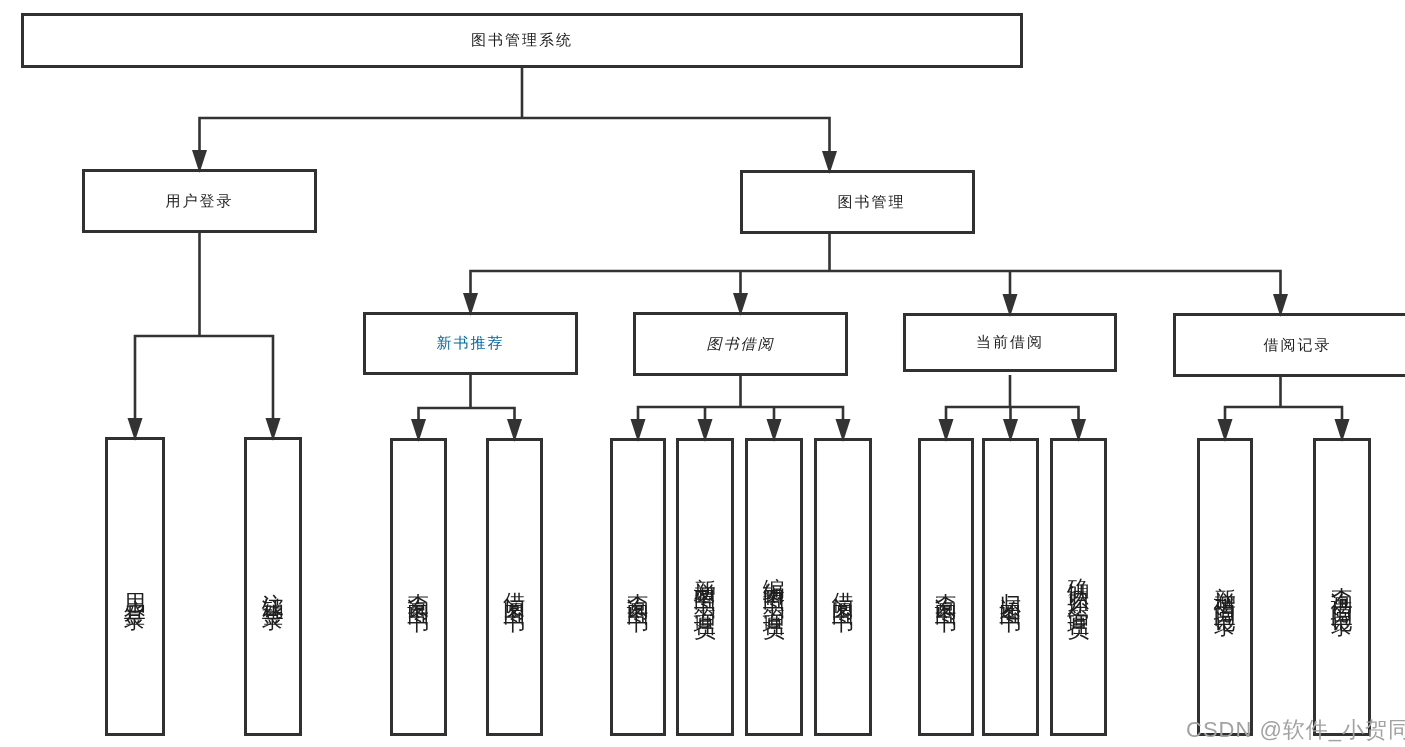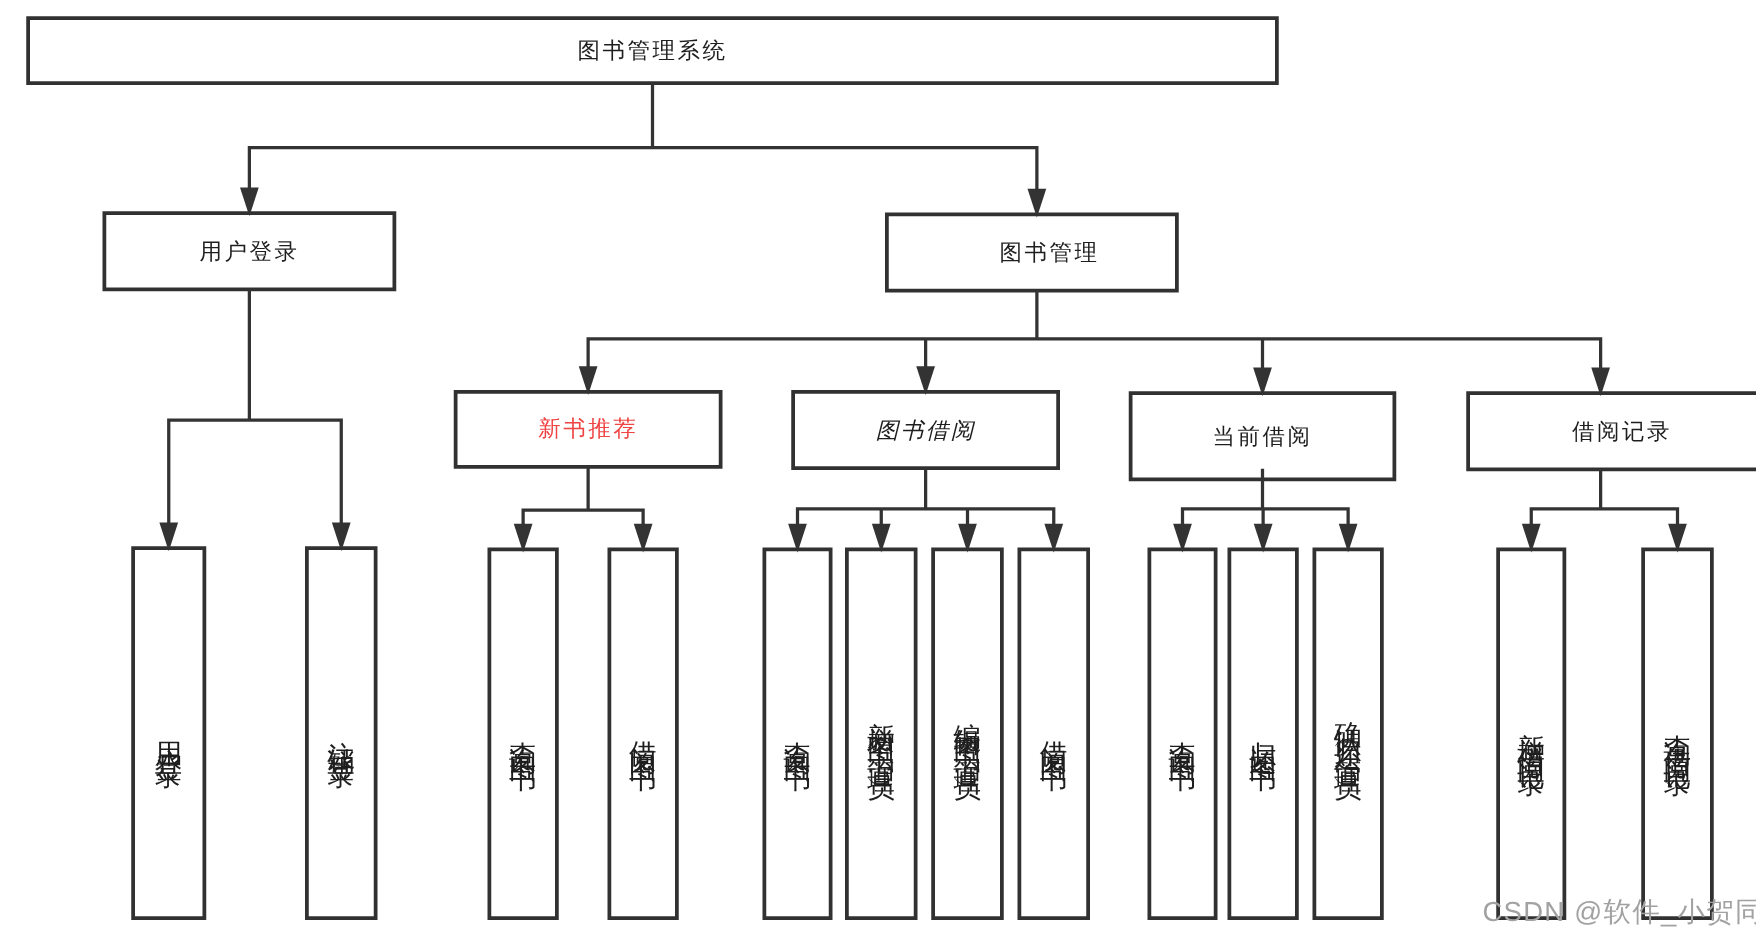--- a/index.html
+++ b/index.html
@@ -18,21 +18,21 @@
     position:absolute;
     box-sizing:border-box;
     border:3px solid #313131;
     background:#ffffff;
     display:flex;
     align-items:center;
     justify-content:center;
     color:#1e1e1e;
   }
   .node-label{
-    font-size:18px;
+    font-size:15px;
     letter-spacing:2px;
     white-space:nowrap;
     line-height:1.25;
   }
   .node.vertical .node-label{
     writing-mode:vertical-lr;
     font-size:22px;
     letter-spacing:6px;
   }
   .watermark{
@@ -50,30 +50,30 @@
 <body>
 
 <div class="stage">
   <div id="nodes">
       <div class="node" style="left: 21px; top: 13px; width: 1002px; height: 55px; border-color: rgb(49, 49, 49);">
         <span class="node-label" style="color: rgb(30, 30, 30);">图书管理系统</span>
       </div>
       <div class="node" style="left: 82px; top: 169px; width: 235px; height: 64px; border-color: rgb(49, 49, 49);">
         <span class="node-label" style="color: rgb(30, 30, 30);">用户登录</span>
       </div>
-      <div class="node" style="left: 708px; top: 170px; width: 235px; height: 64px; border-color: rgb(49, 49, 49); padding-left: 28px;">
+      <div class="node" style="left: 740px; top: 170px; width: 235px; height: 64px; border-color: rgb(49, 49, 49); padding-left: 28px;">
         <span class="node-label" style="color: rgb(30, 30, 30);">图书管理</span>
       </div>
       <div class="node" style="left: 363px; top: 312px; width: 215px; height: 63px; border-color: rgb(49, 49, 49);">
-        <span class="node-label" style="color: #ef4444;">新书推荐</span>
+        <span class="node-label" style="color: #0369a1;">新书推荐</span>
       </div>
       <div class="node" style="left: 633px; top: 312px; width: 215px; height: 64px; border-color: rgb(49, 49, 49); font-style: italic;">
         <span class="node-label" style="color: rgb(30, 30, 30);">图书借阅</span>
       </div>
-      <div class="node" style="left: 903px; top: 313px; width: 214px; height: 72px; border-color: rgb(49, 49, 49);">
+      <div class="node" style="left: 903px; top: 313px; width: 214px; height: 59px; border-color: rgb(49, 49, 49);">
         <span class="node-label" style="color: rgb(30, 30, 30);">当前借阅</span>
       </div>
       <div class="node" style="left: 1173px; top: 313px; width: 249px; height: 64px; border-color: rgb(49, 49, 49);">
         <span class="node-label" style="color: rgb(30, 30, 30);">借阅记录</span>
       </div>
       <div class="node vertical" style="left: 105px; top: 437px; width: 60px; height: 299px; border-color: rgb(49, 49, 49);">
         <span class="node-label" style="color: rgb(30, 30, 30);">用户登录</span>
       </div>
       <div class="node vertical" style="left: 244px; top: 437px; width: 58px; height: 299px; border-color: rgb(49, 49, 49);">
         <span class="node-label" style="color: rgb(30, 30, 30);">注销登录</span>

